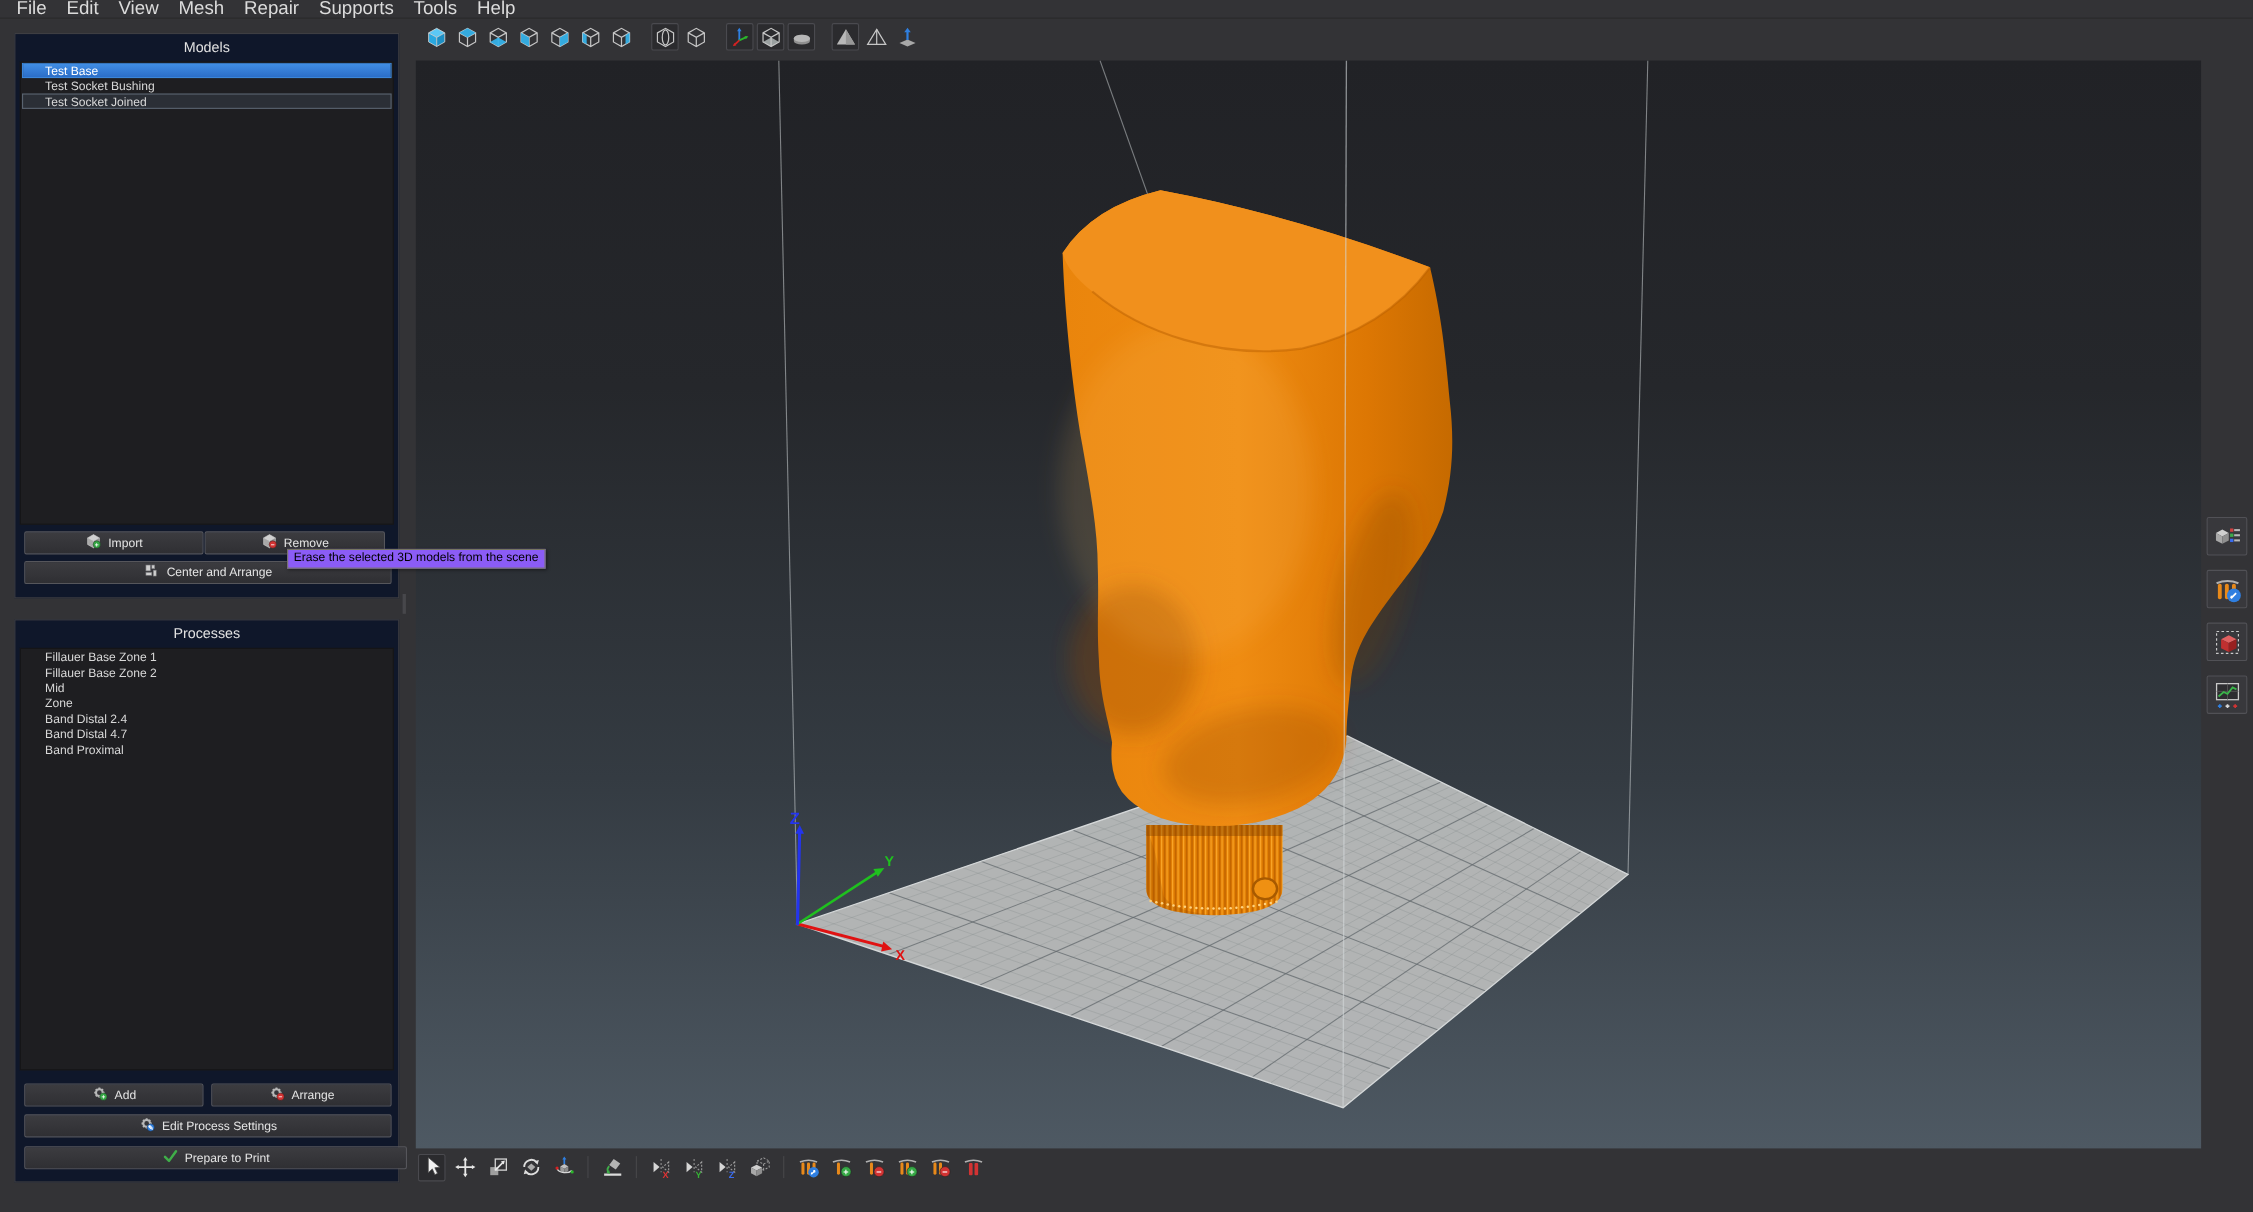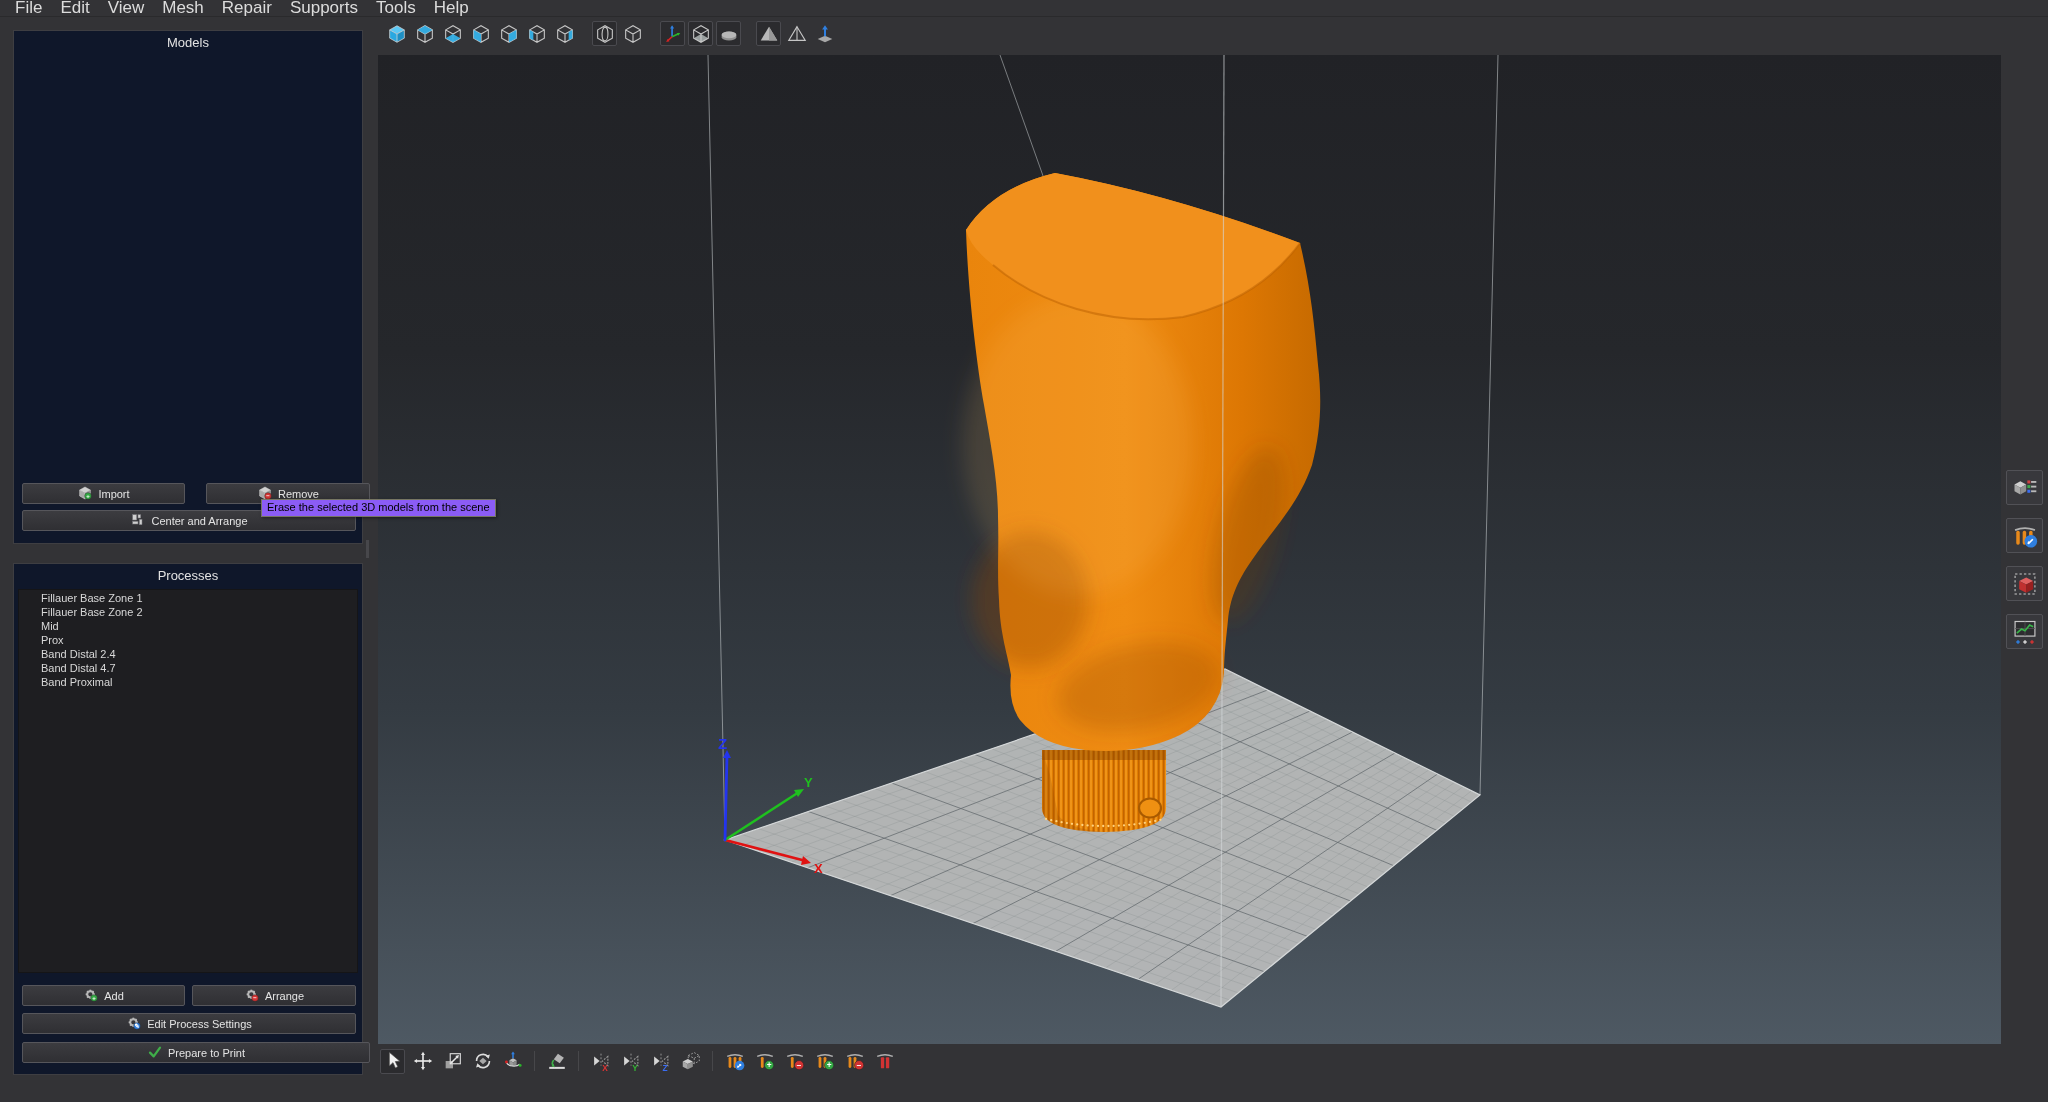--- a/index.html
+++ b/index.html
@@ -68,32 +68,37 @@
       <div class="menu-item">View</div>
       <div class="menu-item">Mesh</div>
       <div class="menu-item">Repair</div>
       <div class="menu-item">Supports</div>
       <div class="menu-item">Tools</div>
       <div class="menu-item">Help</div>
     </div>
 
   <div class="panel" id="models-panel">
     <div class="panel-title">Models</div>
+    <div class="listbox" id="models-list">
+        <div class="list-row selected">Test Base</div>
+        <div class="list-row">Test Socket Bushing</div>
+        <div class="list-row focused">Test Socket Joined</div>
+      </div>
     <div class="btn" style="left:8px;top:452px;width:163px;">
       <span><svg viewBox="0 0 24 24">
             <polygon points="12,3 20,7.5 12,12 4,7.5" fill="#d0d0d0"></polygon>
             <polygon points="4,7.5 12,12 12,21 4,16.5" fill="#a8a8a8"></polygon>
             <polygon points="12,12 20,7.5 20,16.5 12,21" fill="#8f8f8f"></polygon>
             <path d="M4 7.5 L12 3 L20 7.5 L20 16.5 L12 21 L4 16.5 Z M4 7.5 L12 12 L20 7.5 M12 12 L12 21" fill="none" stroke="#d8d8d8" stroke-width="0.8"></path>
             <circle cx="16.5" cy="16.5" r="5" fill="#35a845" stroke="#222" stroke-width="0.6"></circle>
             <text x="16.5" y="19.6" text-anchor="middle" font-size="9" font-weight="bold" fill="#fff" font-family="Liberation Sans,sans-serif">+</text>
           </svg></span>
       <span>Import</span>
     </div>
-    <div class="btn" style="left:192px;top:452px;width:164px;">
+    <div class="btn" style="left:172px;top:452px;width:164px;">
       <span><svg viewBox="0 0 24 24">
             <polygon points="12,3 20,7.5 12,12 4,7.5" fill="#d0d0d0"></polygon>
             <polygon points="4,7.5 12,12 12,21 4,16.5" fill="#a8a8a8"></polygon>
             <polygon points="12,12 20,7.5 20,16.5 12,21" fill="#8f8f8f"></polygon>
             <path d="M4 7.5 L12 3 L20 7.5 L20 16.5 L12 21 L4 16.5 Z M4 7.5 L12 12 L20 7.5 M12 12 L12 21" fill="none" stroke="#d8d8d8" stroke-width="0.8"></path>
             <circle cx="16.5" cy="16.5" r="5" fill="#d23333" stroke="#222" stroke-width="0.6"></circle>
             <text x="16.5" y="19.6" text-anchor="middle" font-size="9" font-weight="bold" fill="#fff" font-family="Liberation Sans,sans-serif">−</text>
           </svg></span>
       <span>Remove</span>
     </div>
@@ -109,21 +114,21 @@
       <span>Center and Arrange</span>
     </div>
   </div>
 
   <div class="panel" id="processes-panel">
     <div class="panel-title">Processes</div>
     <div class="listbox" id="processes-list">
         <div class="list-row">Fillauer Base Zone 1</div>
         <div class="list-row">Fillauer Base Zone 2</div>
         <div class="list-row">Mid</div>
-        <div class="list-row">Prox</div>
+        <div class="list-row">Zone</div>
         <div class="list-row">Band Distal 2.4</div>
         <div class="list-row">Band Distal 4.7</div>
         <div class="list-row">Band Proximal</div>
       </div>
     <div class="btn" style="left:8px;top:421px;width:163px;">
       <span><svg viewBox="0 0 24 24">
             <circle cx="11" cy="11" r="4.6" fill="none" stroke="#b8b8b8" stroke-width="2.8"></circle>
             <line x1="15.6" y1="11.0" x2="18.0" y2="11.0" stroke="#b8b8b8" stroke-width="2.6"></line>
             <line x1="14.3" y1="14.3" x2="15.9" y2="15.9" stroke="#b8b8b8" stroke-width="2.6"></line>
             <line x1="11.0" y1="15.6" x2="11.0" y2="18.0" stroke="#b8b8b8" stroke-width="2.6"></line>

